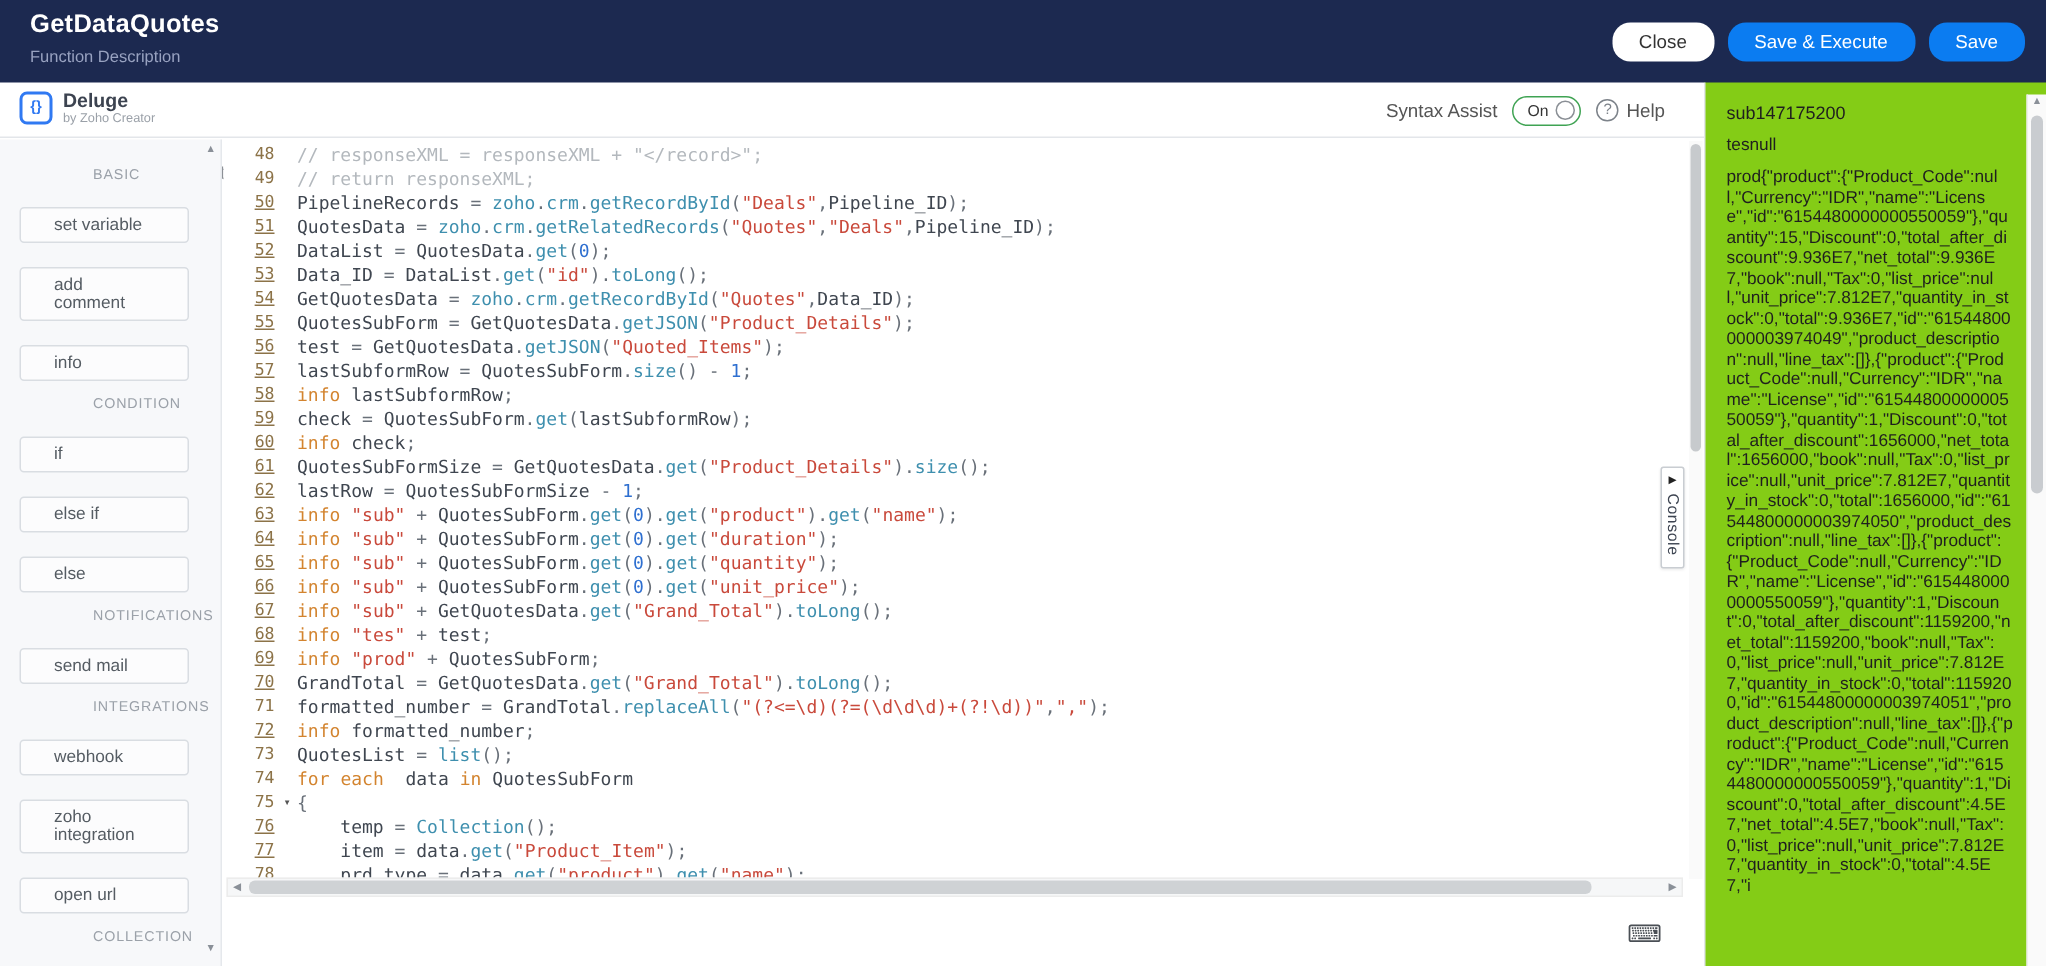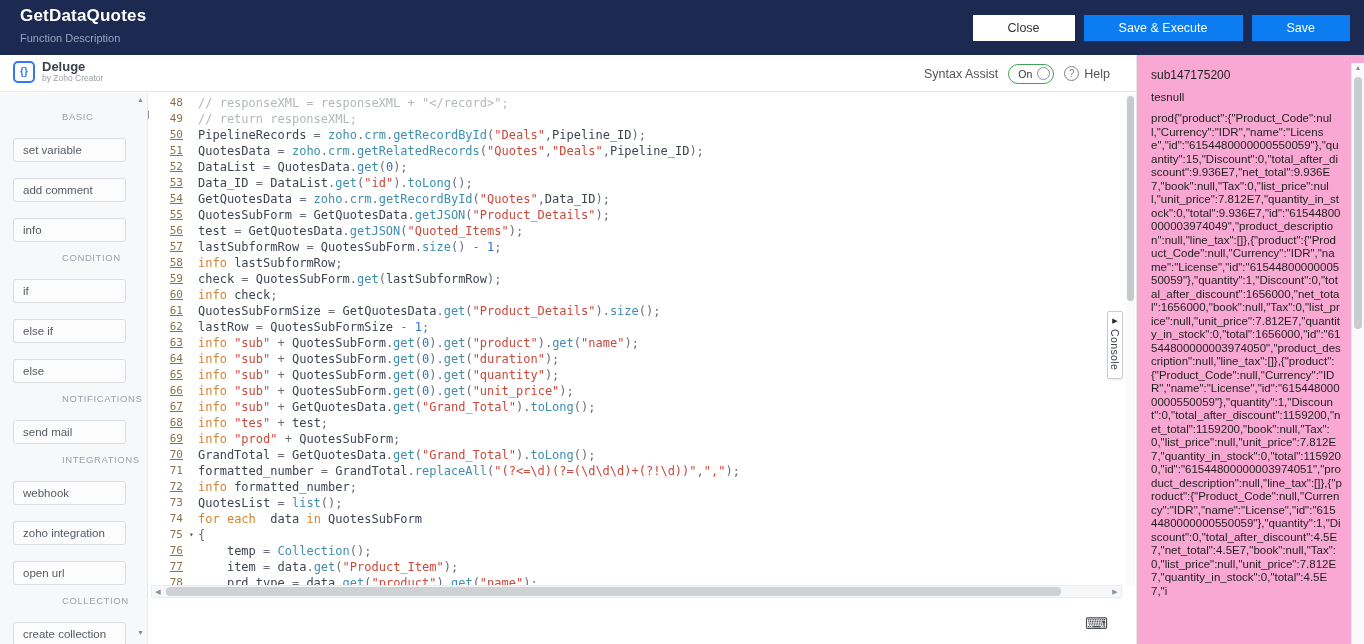--- a/index.html
+++ b/index.html
@@ -4,21 +4,21 @@
 <style>
   * { box-sizing: border-box; margin: 0; padding: 0; }
   html,body { width:1364px; height:644px; font-family:"Liberation Sans", sans-serif; background:#fff; overflow:hidden; }
   .app { position:relative; width:1364px; height:644px; background:#fff; overflow:hidden; }
 
   
   .topbar { position:absolute; top:0; left:0; width:1364px; height:72px; background:#1c2950; }
   .topbar .title { position:absolute; left:20px; top:6px; color:#fff; font-size:17px; font-weight:bold; letter-spacing:.2px; }
   .topbar .subtitle { position:absolute; left:20px; top:32px; color:#98a2c0; font-size:11px; }
   .header-actions { position:absolute; right:14px; top:15px; display:flex; gap:9px; }
-  .btn { height:26px; padding:0 35px; border-radius:0; font-size:12.5px; border:none; cursor:pointer; font-family:"Liberation Sans",sans-serif; }
+  .btn { height:26px; padding:0 18px; border-radius:12px; font-size:12.5px; border:none; cursor:pointer; font-family:"Liberation Sans",sans-serif; }
   .btn-white { background:#fff; color:#333; }
   .btn-blue { background:#0b7cf1; color:#fff;text-align:right; }
 
   
   .toolbar { position:absolute; top:55px; left:0; width:1136px; height:37px; background:#fff; border-bottom:1px solid #e3e6ea; }
   .brand { position:absolute; left:13px; top:5px; display:flex; align-items:center; gap:7px; }
   .deluge-logo { width:22px; height:22px; border:2px solid #3079f2; border-radius:5px; color:#3079f2; font-size:10px; font-weight:bold; display:flex; align-items:center; justify-content:center; }
   .brand-name { font-size:13px; color:#3c4350; font-weight:bold; line-height:13px; }
   .brand-byline { font-size:8.5px; color:#9aa0a8; line-height:10px; }
   .signature { position:absolute; left:138px; top:0; height:37px; display:flex; align-items:center; font-size:13px; color:#333; gap:6px;margin-top:41px; }
@@ -27,21 +27,21 @@
   .toolbar-right { position:absolute; right:26px; top:0; height:37px; display:flex; align-items:center; gap:10px; font-size:12.5px; color:#555; }
   .toggle { display:flex; align-items:center; justify-content:space-between; width:46px; height:20px; border:1.5px solid #3fa353; border-radius:11px; padding:0 3px 0 9px; cursor:pointer; background:#fff; }
   .toggle .state { font-size:10.5px; color:#333; }
   .toggle .knob { width:13px; height:13px; border-radius:50%; background:#fff; border:1.5px solid #8a8f95; }
   .help-wrap { display:flex; align-items:center; gap:5px; cursor:pointer; }
   .help-circle { width:15px; height:15px; border-radius:50%; border:1px solid #7d838a; color:#7d838a; font-size:10px; display:flex; align-items:center; justify-content:center; }
 
   
   .sidebar { position:absolute; left:0; top:93px; width:148px; height:551px; background:#f7f8fa; border-right:1px solid #e5e8ec; padding:8px 0 0 13px; overflow:hidden; }
   .sb-label { font-size:9.5px; color:#9ba1a9; letter-spacing:.6px; margin:10px 0 7px 2px;padding-left:47px; }
-  .sb-chip { width:113px; background:#fcfcfd; border:1px solid #d9dde2; border-radius:3px; padding:5px 9px; font-size:11.5px; color:#555c63; margin-bottom:8px; cursor:grab;margin-top:16px; }
+  .sb-chip { width:113px; background:#fcfcfd; border:1px solid #d9dde2; border-radius:3px; padding:5px 22px; font-size:11.5px; color:#555c63; margin-bottom:8px; cursor:grab;margin-top:16px; }
   .sb-arrow { position:absolute; right:3px; font-size:7px; color:#8a9098; cursor:pointer; }
   .sb-arrow.up { top:3px; }
   .sb-arrow.down { bottom:8px; }
 
   
   .editor { position:absolute; left:149px; top:93px; width:987px; height:551px; background:#fff; overflow:hidden; }
   .code-lines { position:absolute; left:0; top:2px; right:14px; font-family:"DejaVu Sans Mono", monospace; font-size:12px; }
   .code-row { height:16px; line-height:16px; display:flex; white-space:pre; }
   .gutter { width:36px; flex:none; text-align:right; font-size:11px; color:#8c7348; padding-right:2px; }
   .gutter.linked { text-decoration:underline; cursor:pointer; }
@@ -61,21 +61,21 @@
   .editor-hscroll .harrow.left { left:0; }
   .editor-hscroll .harrow.right { right:0; }
   .editor-hscroll .hthumb { position:absolute; left:14px; right:60px; top:1px; height:9px; background:#cfd2d5; border-radius:4px; cursor:pointer; }
   .kbd-icon { position:absolute; right:28px; bottom:12px; font-size:16px; color:#4a4f55; cursor:pointer; line-height:16px; }
 
   .console-tab { position:absolute; right:13px; top:218px; width:16px; height:68px; background:#fff; border:1px solid #c9cdd2; border-radius:2px; display:flex; flex-direction:column; align-items:center; padding-top:5px; cursor:pointer; box-shadow:0 1px 2px rgba(0,0,0,.08); }
   .console-tab .tri { font-size:7px; color:#222; line-height:8px; }
   .console-tab .vtext { writing-mode:vertical-rl; font-size:10.5px; color:#3c4350; margin-top:4px; letter-spacing:.4px; }
 
   
-  .output-panel { position:absolute; left:1136px; top:55px; width:228px; height:589px; background:#f9a8d4; border-left:1px solid #e2e5e9; }
+  .output-panel { position:absolute; left:1136px; top:55px; width:228px; height:589px; background:#84cc16; border-left:1px solid #e2e5e9; }
   .output-entries { position:absolute; left:14px; top:14px; right:22px; }
   .out-entry { font-size:11.5px; color:#1f1f1f; line-height:13.5px; word-break:break-all; margin-bottom:8px; }
   .out-entry:first-child { font-size:12px; }
   .panel-scrollbar { position:absolute; right:0; top:8px; bottom:0; width:13px; background:#fafafa; border-left:1px solid #ededed; }
   .panel-scrollbar .parrow { position:absolute; top:1px; left:0; width:12px; text-align:center; font-size:7px; color:#8a9098; cursor:pointer; }
   .panel-scrollbar .pthumb { position:absolute; top:14px; left:2px; width:8px; height:252px; background:#c9ccd0; border-radius:4px; cursor:pointer; }
 </style>
 </head>
 <body>
 

